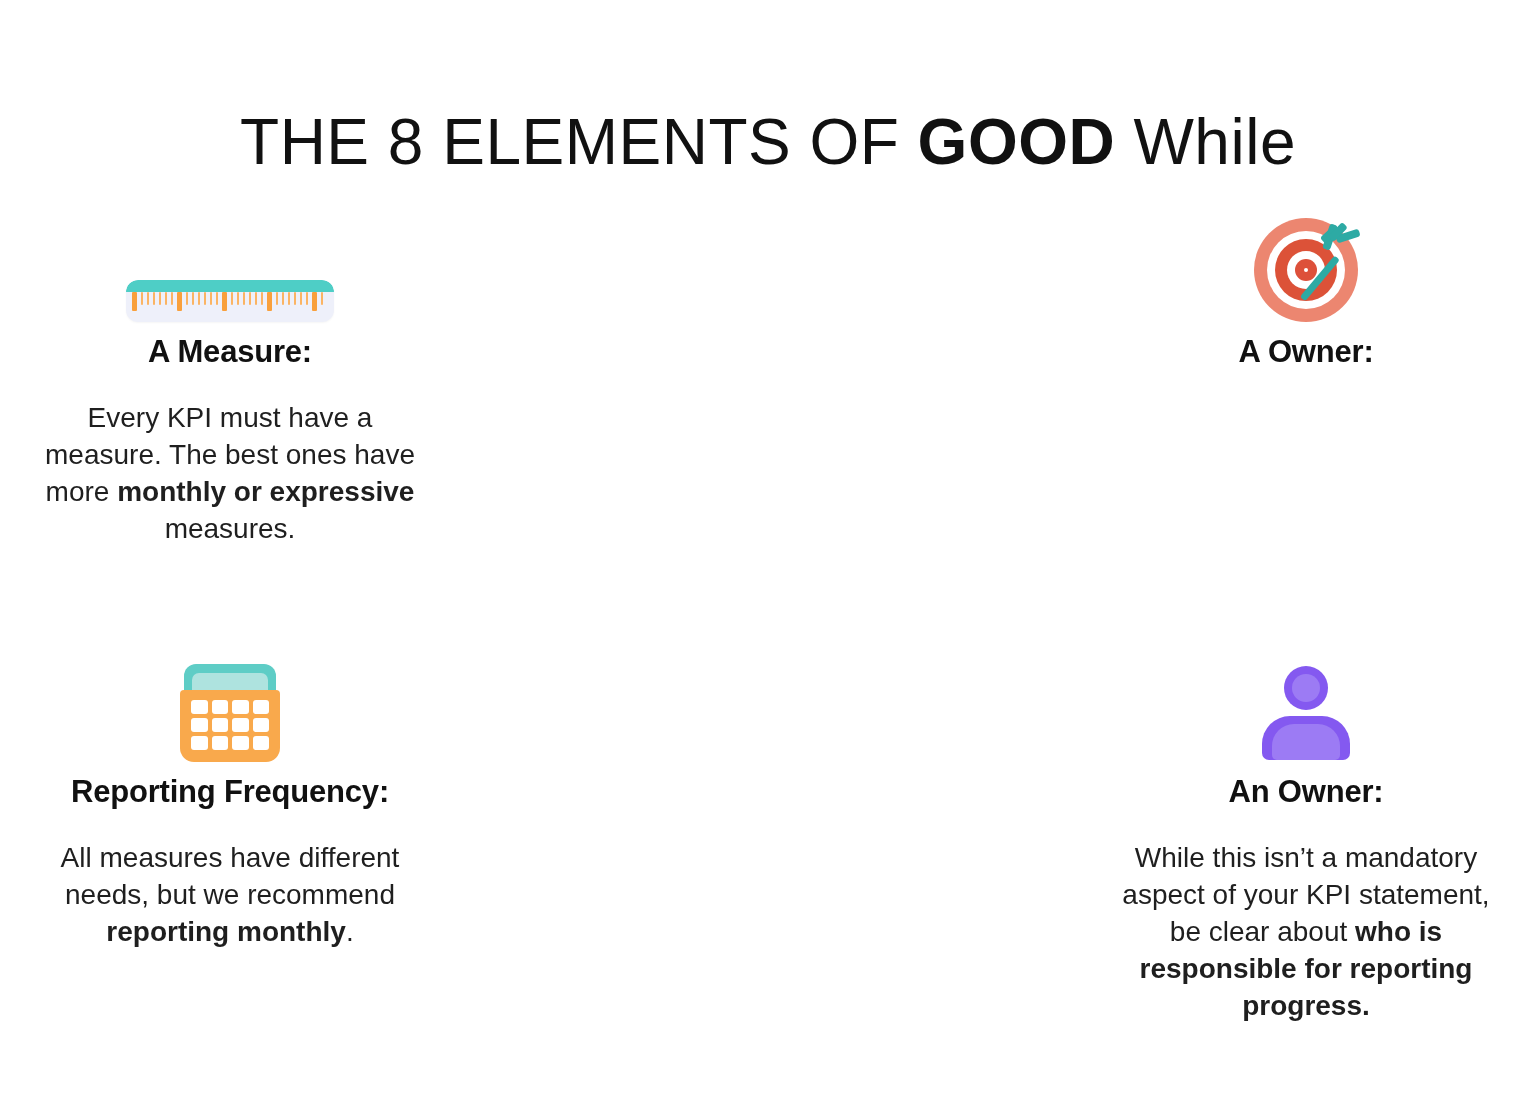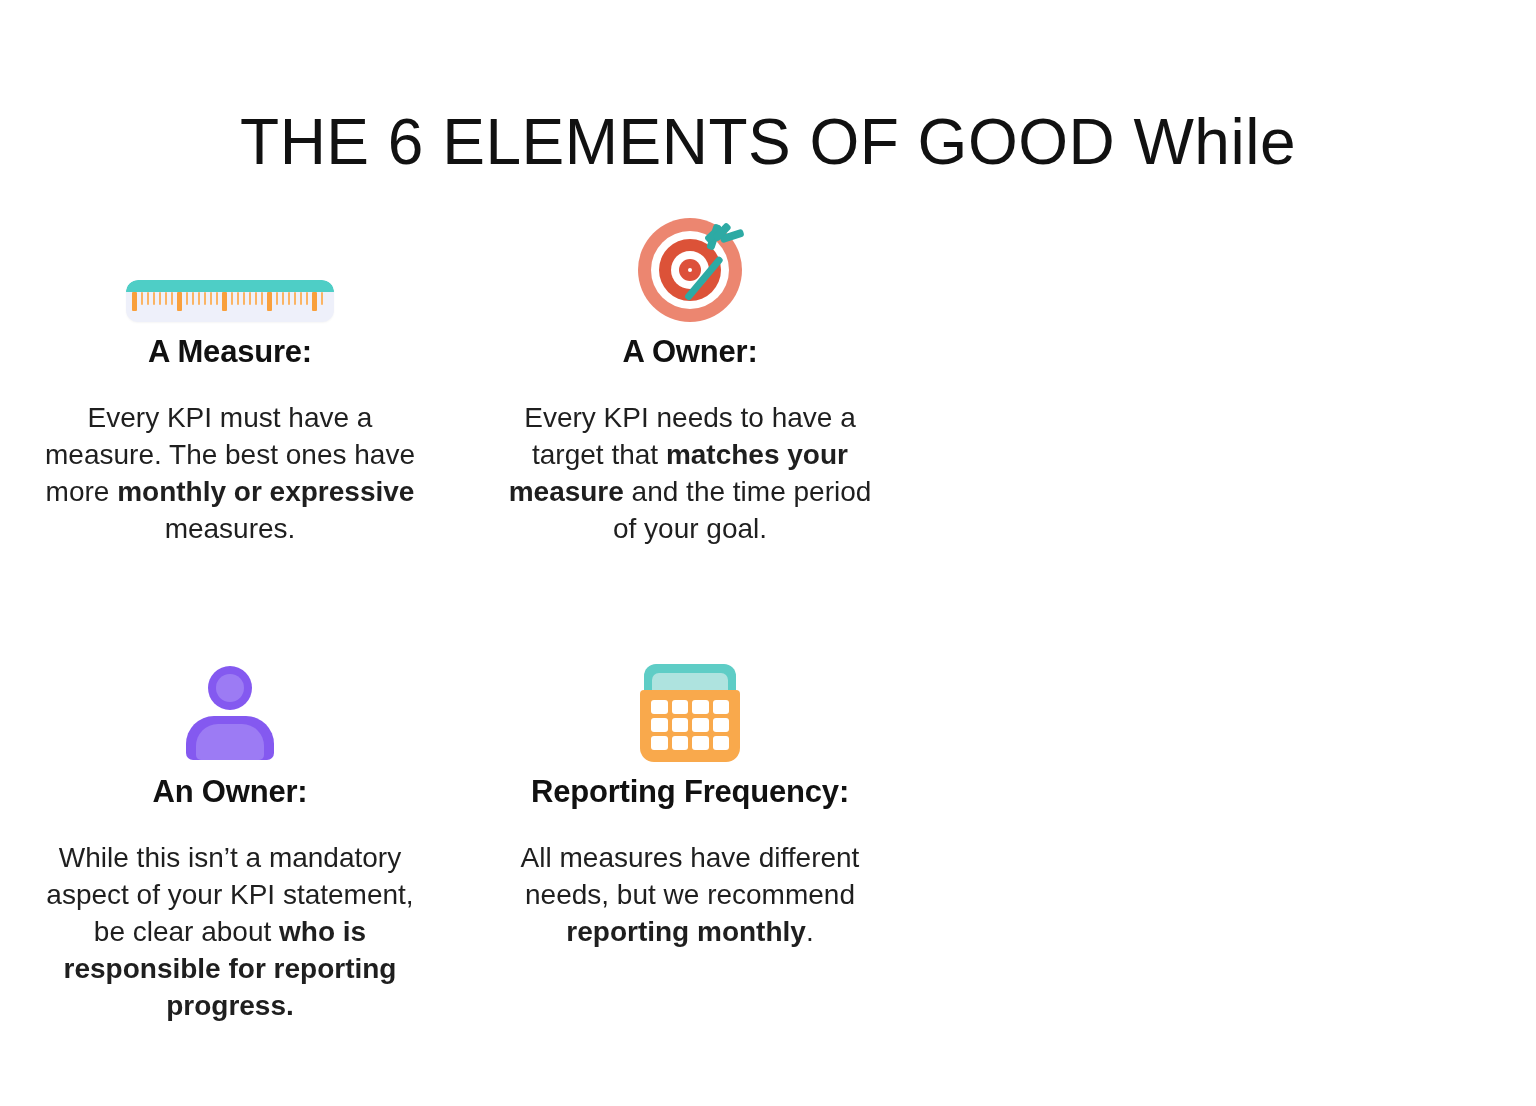--- a/index.html
+++ b/index.html
@@ -30,29 +30,29 @@
     left: 0;
     width: 1536px;
     text-align: center;
     font-size: 64px;
     font-weight: 400;
     letter-spacing: 0.5px;
     line-height: 1.05;
     color: #111111;
     white-space: nowrap;
   }
-  .title .strong { font-weight: 400; }
+  .title .strong { font-weight: 700; }
 
   
   .row {
     position: absolute;
     left: 0;
     width: 1536px;
     display: flex;
-    justify-content: flex-start;
+    justify-content: space-between;
   }
   .row-1 { top: 210px; }
   .row-2 { top: 650px; }
 
   .card {
     width: 432px;
     display: flex;
     flex-direction: column;
     align-items: center;
     text-align: center;
@@ -275,21 +275,21 @@
     background: #9c7bf4;
     border-radius: 22px 22px 5px 5px;
   }
 </style>
 </head>
 <body>
 
 <div class="page">
 
   <h1 class="title">
-    <span>THE 6 ELEMENTS OF </span><span class="strong">GOOD</span><span> While</span>
+    <span>THE 8 ELEMENTS OF </span><span class="strong">GOOD</span><span> While</span>
   </h1>
 
   <div class="row row-1">
 
     <div class="card">
       <div class="icon-slot">
         <div class="ruler">
           <div class="ruler-top"></div>
           <div class="ticks">
             <span class="tick major" style="left:0px"></span>
@@ -339,62 +339,61 @@
           <div class="ring ring5"></div>
           <div class="ring ring6"></div>
           <div class="arrow-shaft"></div>
           <div class="fletch f1"></div>
           <div class="fletch f2"></div>
           <div class="fletch f3"></div>
           <div class="fletch f4"></div>
         </div>
       </div>
       <div class="card-title">A Owner:</div>
-      <div class="card-body"><span>Every KPI needs to have a target that </span><b>matches your measure</b><span> and the time period of your goal.</span></div>
     </div>
 
 
   </div>
 
   <div class="row row-2">
+
+    <div class="card">
+      <div class="icon-slot">
+        <div class="calendar">
+          <div class="cal-head">
+            <div class="cal-head-inner"></div>
+          </div>
+          <div class="cal-body">
+            <span class="cell"></span>
+              <span class="cell"></span>
+              <span class="cell"></span>
+              <span class="cell"></span>
+            <span class="cell"></span>
+              <span class="cell"></span>
+              <span class="cell"></span>
+              <span class="cell"></span>
+            <span class="cell"></span>
+              <span class="cell"></span>
+              <span class="cell"></span>
+              <span class="cell"></span>
+          </div>
+        </div>
+      </div>
+      <div class="card-title">Reporting Frequency:</div>
+      <div class="card-body"><span>All measures have different needs, but we recommend </span><b>reporting monthly</b><span>.</span></div>
+    </div>
 
     <div class="card">
       <div class="icon-slot">
         <div class="person">
           <div class="head"></div>
           <div class="head-inner"></div>
           <div class="body"></div>
           <div class="body-inner"></div>
         </div>
       </div>
       <div class="card-title">An Owner:</div>
       <div class="card-body"><span>While this isn’t a mandatory aspect of your KPI statement, be clear about </span><b>who is responsible for reporting progress.</b></div>
     </div>
 
-    <div class="card">
-      <div class="icon-slot">
-        <div class="calendar">
-          <div class="cal-head">
-            <div class="cal-head-inner"></div>
-          </div>
-          <div class="cal-body">
-            <span class="cell"></span>
-              <span class="cell"></span>
-              <span class="cell"></span>
-              <span class="cell"></span>
-            <span class="cell"></span>
-              <span class="cell"></span>
-              <span class="cell"></span>
-              <span class="cell"></span>
-            <span class="cell"></span>
-              <span class="cell"></span>
-              <span class="cell"></span>
-              <span class="cell"></span>
-          </div>
-        </div>
-      </div>
-      <div class="card-title">Reporting Frequency:</div>
-      <div class="card-body"><span>All measures have different needs, but we recommend </span><b>reporting monthly</b><span>.</span></div>
-    </div>
-
   </div>
 
 </div>
 
 </body></html>

